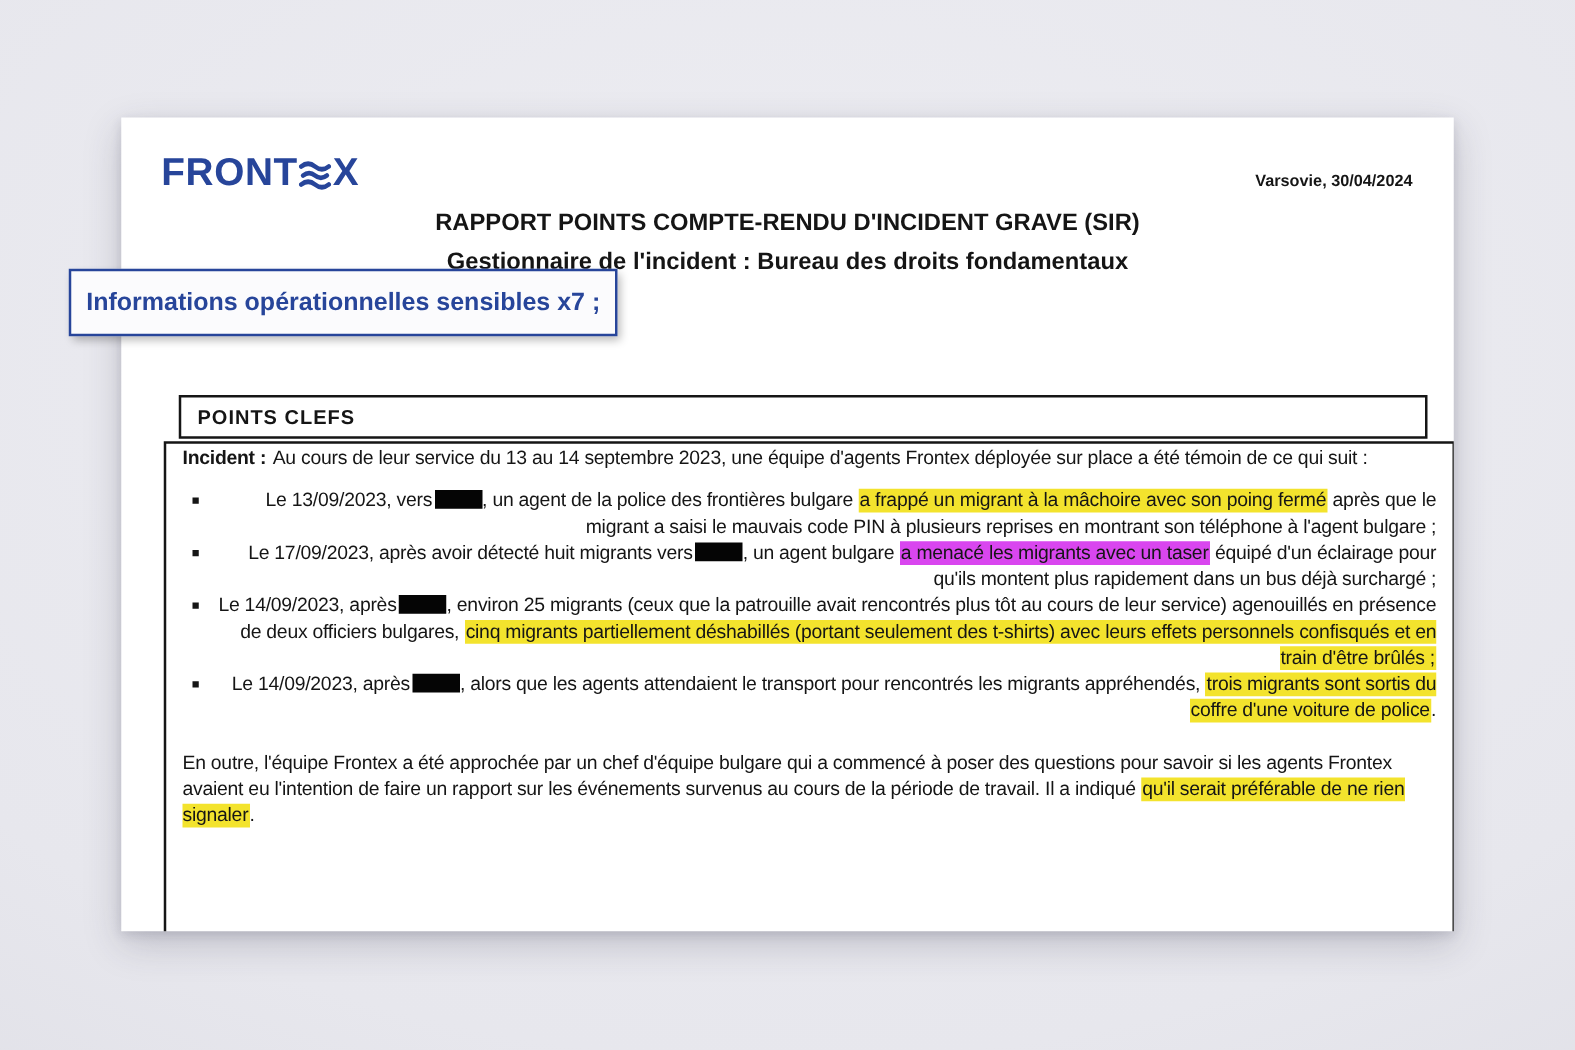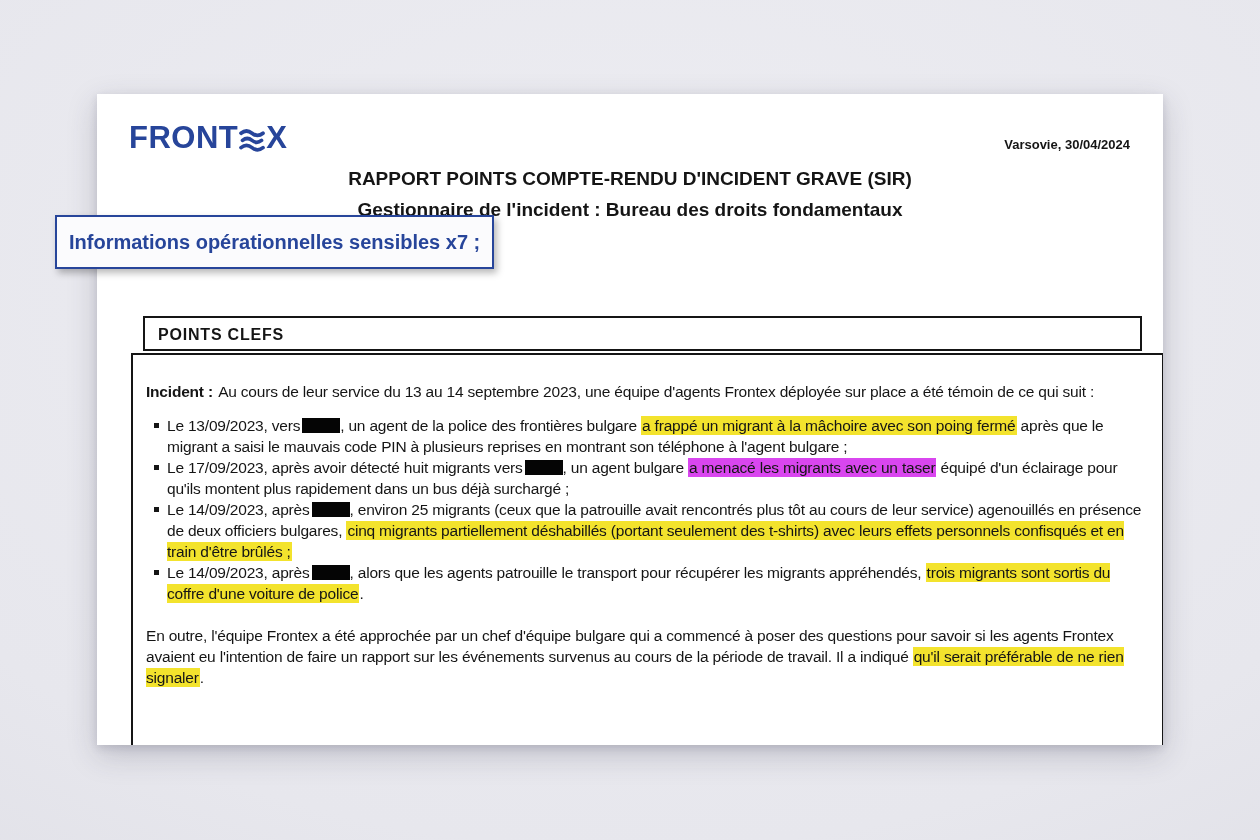--- a/index.html
+++ b/index.html
@@ -51,27 +51,27 @@
     position:absolute; left:34px; top:222px; width:999px; height:35px;
     box-sizing:border-box; border:2px solid #151515;
     font-weight:700; font-size:16px; letter-spacing:.8px;
     padding:8px 0 0 13px;
     margin-left:12px;
   }
   
   .kp-body {
     position:absolute; left:34px; top:259px; width:1033px; height:400px;
     box-sizing:border-box; border:2px solid #151515;
-    padding:26px 13px 0 13px;
+    padding:1px 13px 0 13px;
     font-size:15.5px; line-height:21px; letter-spacing:-0.2px;
   }
   .incident { margin:0 0 13px 0; }
   .incident b { margin-right:2px; }
   ul.points { list-style:none; margin:0; padding:0 0 0 21px; }
-  ul.points li { position:relative; }
+  ul.points li { position:relative;text-align:right; }
   ul.points li::before {
     content:""; position:absolute; left:-13px; top:8px;
     width:5px; height:5px; background:#151515;
   }
   .closing { margin:21px 0 0 0; }
   .hl { padding:1px 1px; }
   .redacted {
     display:inline-block; width:38px; height:15px;
     vertical-align:-2px; margin-left:2px;
   }
@@ -107,21 +107,21 @@
     </div>
 
     <div class="kp-body">
       <p class="incident">
         <b>Incident :</b><span> Au cours de leur service du 13 au 14 septembre 2023, une équipe d'agents Frontex déployée sur place a été témoin de ce qui suit :</span>
       </p>
       <ul class="points">
         <li><span>Le 13/09/2023, vers</span><span class="redacted" style="background: rgb(5, 5, 5);"></span><span>, un agent de la police des frontières bulgare </span><span class="hl" style="background: rgb(243, 227, 45);">a frappé un migrant à la mâchoire avec son poing fermé</span><span> après que le migrant a saisi le mauvais code PIN à plusieurs reprises en montrant son téléphone à l'agent bulgare ;</span></li>
         <li><span>Le 17/09/2023, après avoir détecté huit migrants vers</span><span class="redacted" style="background: rgb(5, 5, 5);"></span><span>, un agent bulgare </span><span class="hl" style="background: #d946ef;">a menacé les migrants avec un taser</span><span> équipé d'un éclairage pour qu'ils montent plus rapidement dans un bus déjà surchargé ;</span></li>
         <li><span>Le 14/09/2023, après</span><span class="redacted" style="background: rgb(5, 5, 5);"></span><span>, environ 25 migrants (ceux que la patrouille avait rencontrés plus tôt au cours de leur service) agenouillés en présence de deux officiers bulgares, </span><span class="hl" style="background: rgb(243, 227, 45);">cinq migrants partiellement déshabillés (portant seulement des t-shirts) avec leurs effets personnels confisqués et en train d'être brûlés ;</span></li>
-        <li><span>Le 14/09/2023, après</span><span class="redacted" style="background: rgb(5, 5, 5);"></span><span>, alors que les agents patrouille le transport pour récupérer les migrants appréhendés, </span><span class="hl" style="background: rgb(243, 227, 45);">trois migrants sont sortis du coffre d'une voiture de police</span><span>.</span></li>
+        <li><span>Le 14/09/2023, après</span><span class="redacted" style="background: rgb(5, 5, 5);"></span><span>, alors que les agents attendaient le transport pour rencontrés les migrants appréhendés, </span><span class="hl" style="background: rgb(243, 227, 45);">trois migrants sont sortis du coffre d'une voiture de police</span><span>.</span></li>
       </ul>
       <p class="closing"><span>En outre, l'équipe Frontex a été approchée par un chef d'équipe bulgare qui a commencé à poser des questions pour savoir si les agents Frontex avaient eu l'intention de faire un rapport sur les événements survenus au cours de la période de travail. Il a indiqué </span><span class="hl" style="background: rgb(243, 227, 45);">qu'il serait préférable de ne rien signaler</span><span>.</span></p>
     </div>
 
   </div>
 
   <div class="annotation" style="color: rgb(39, 69, 154); border-color: rgb(39, 69, 154);">
     <div>Informations opérationnelles sensibles x7 ;</div>
   </div>
 

